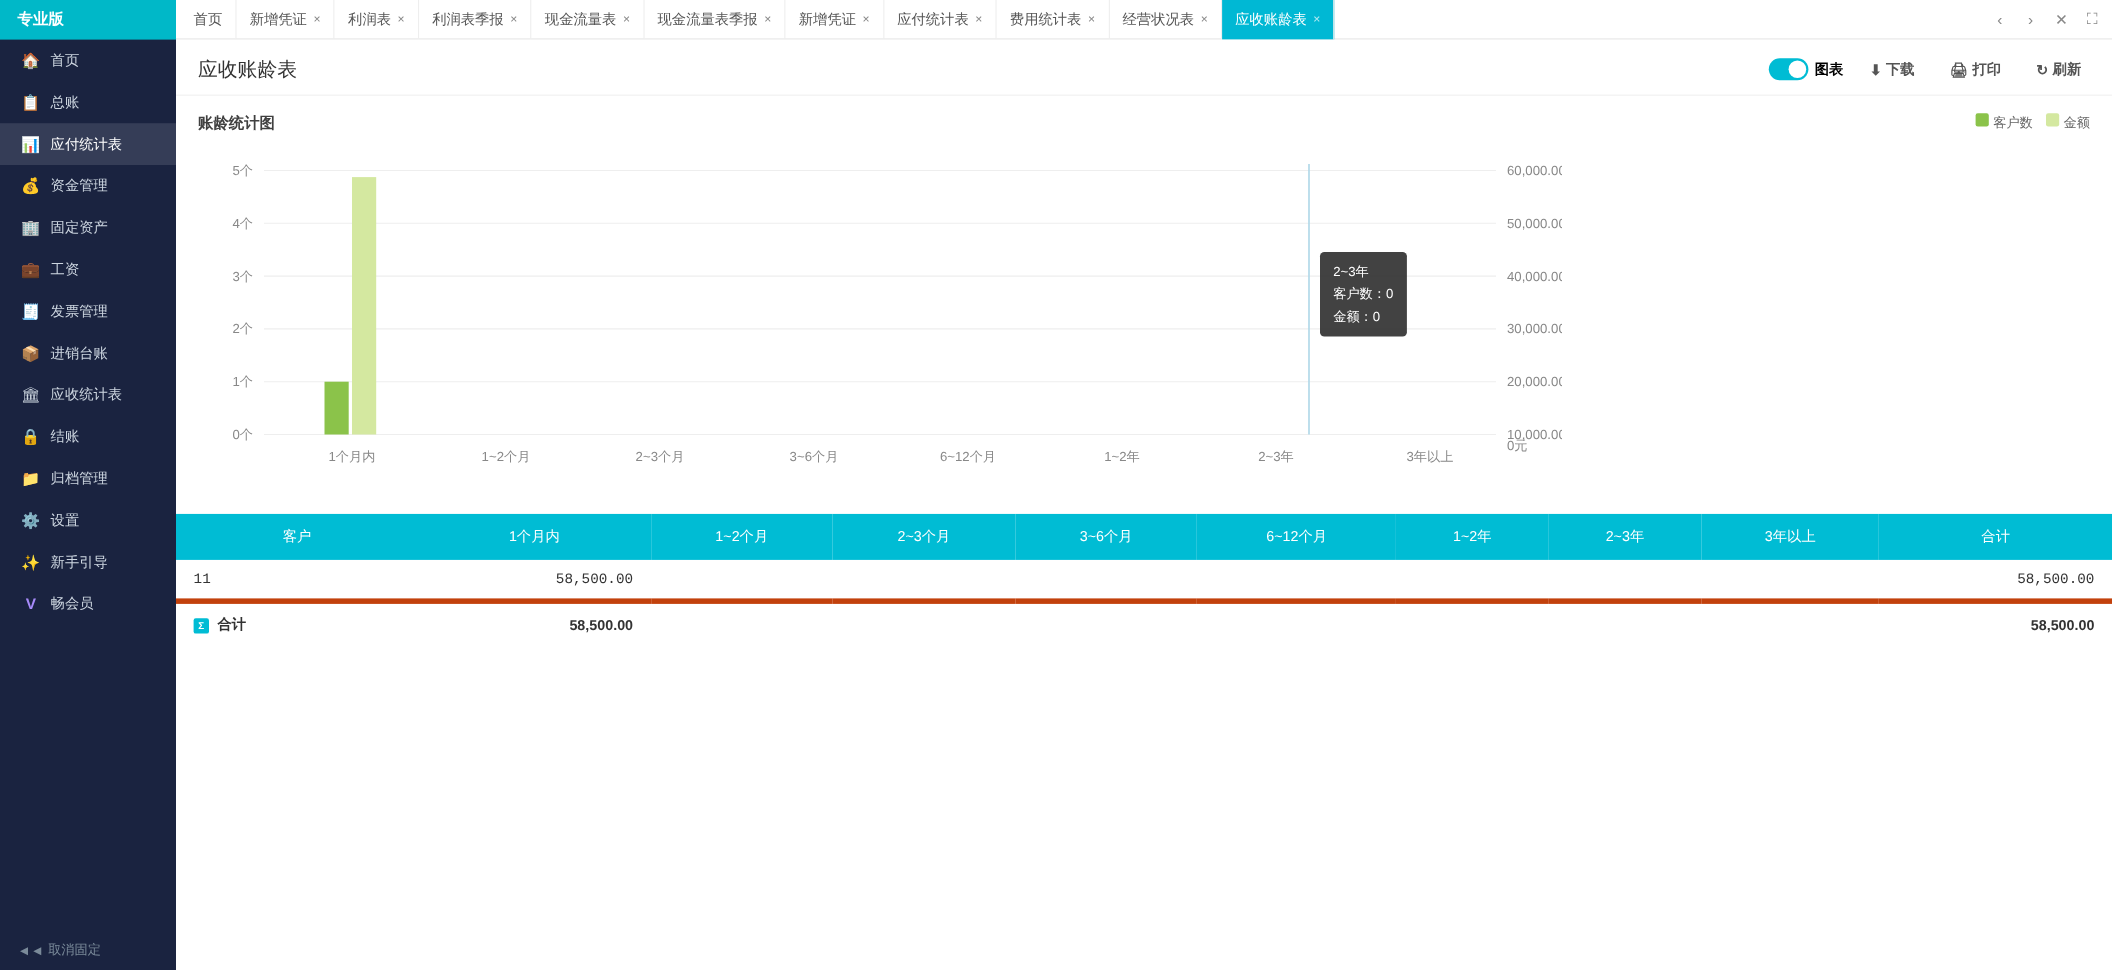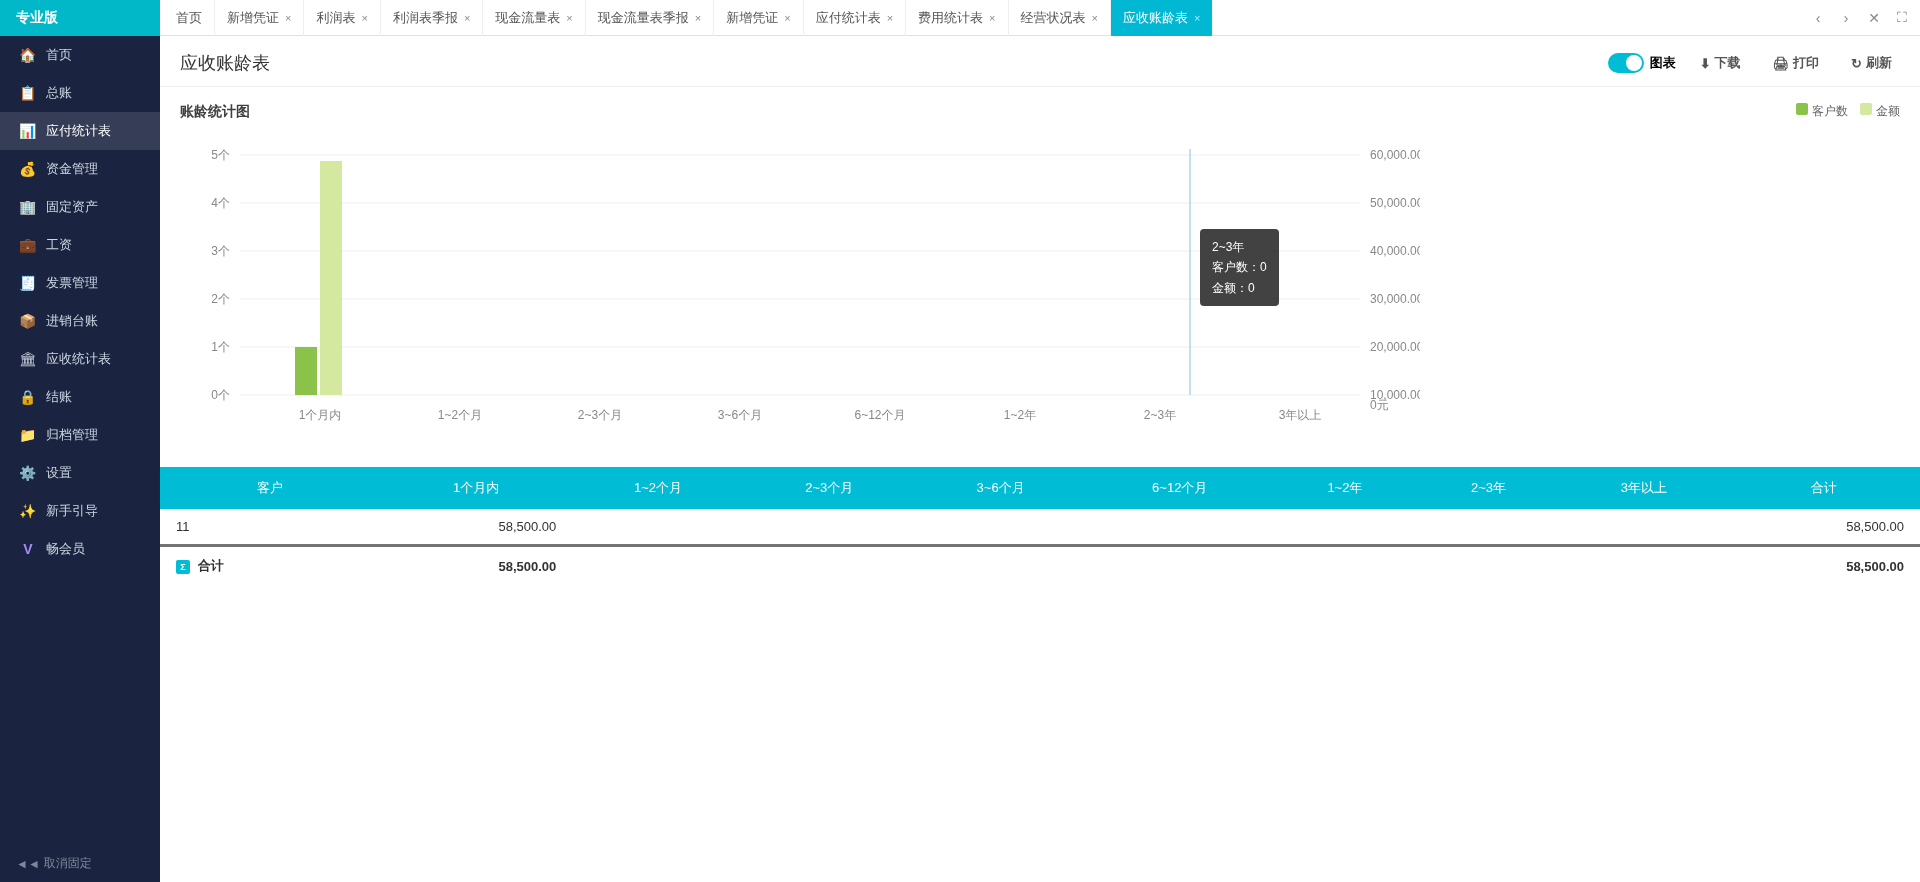--- a/index.html
+++ b/index.html
@@ -46,21 +46,21 @@
 
     
     .chart-svg-wrapper { position: relative; }
 
     
     .table-section { flex: 1; overflow: auto; padding: 0 0; }
     .data-table { width: 100%; border-collapse: collapse; }
     .data-table thead tr { background: #00bcd4; color: #fff; }
     .data-table thead th { padding: 12px 16px; font-weight: 400; font-size: 13px; text-align: center; border: none; }
     .data-table thead th:first-child { text-align: left; }
-    .data-table tbody tr { border-bottom: 1px solid #c2410c; }
+    .data-table tbody tr { border-bottom: 5px solid #c2410c; font-family: Liberation Mono, monospace; }
     .data-table tbody td { padding: 10px 16px; font-size: 13px; color: #333; text-align: right; }
     .data-table tbody td:first-child { text-align: left; }
     .data-table tfoot tr { font-weight: bold; border-top: 3px solid #737373; }
     .data-table tfoot td { padding: 10px 16px; font-size: 13px; color: #333; text-align: right; font-weight: bold; }
     .data-table tfoot td:first-child { text-align: left; }
     .total-icon { width: 14px; height: 14px; background: #00bcd4; border-radius: 2px; display: inline-flex; align-items: center; justify-content: center; color: #fff; font-size: 9px; margin-right: 4px; }
 
     
     .chart-tooltip { position: absolute; background: rgba(40,40,40,0.88); color: #fff; border-radius: 4px; padding: 8px 12px; font-size: 12px; line-height: 1.7; pointer-events: none; }
   </style>

